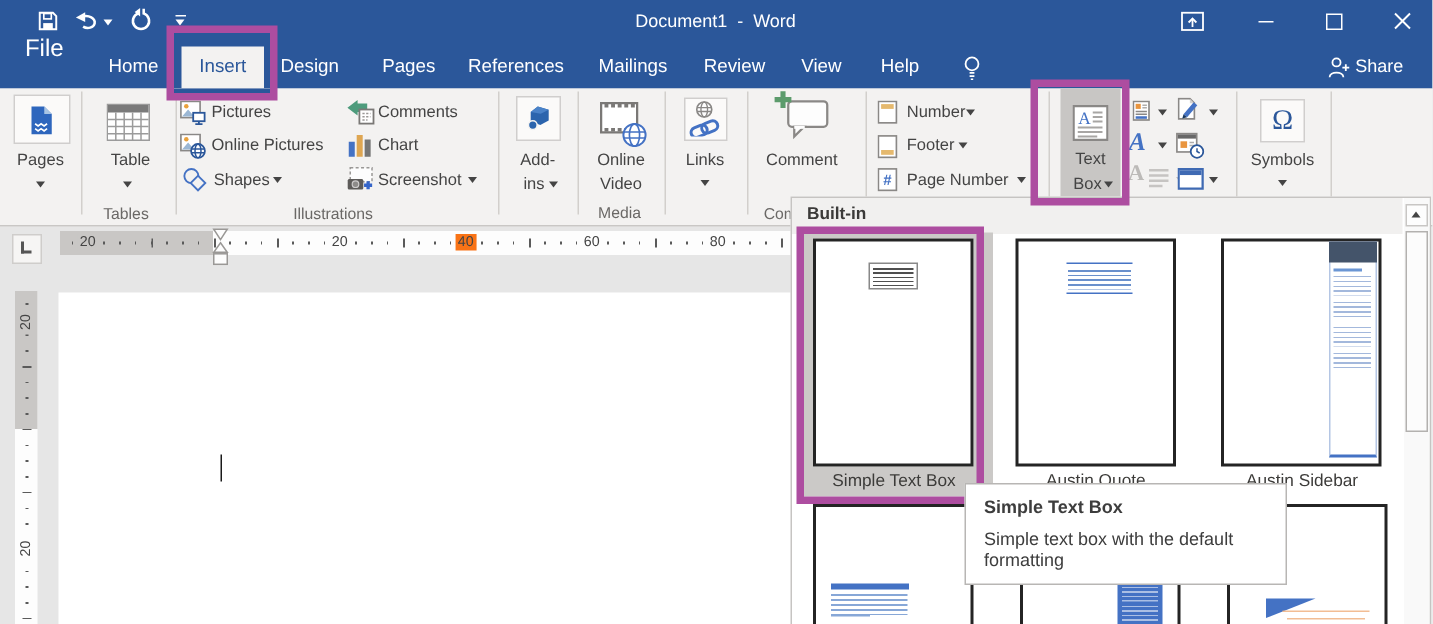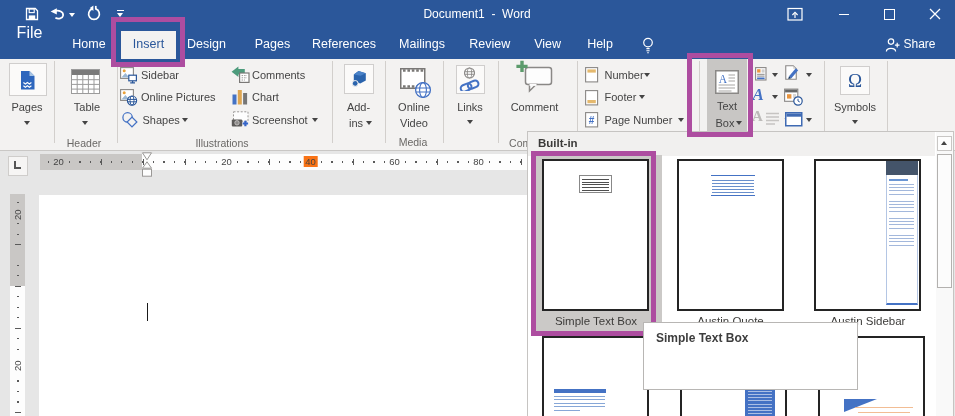--- a/index.html
+++ b/index.html
@@ -93,30 +93,30 @@
 <div class="tx ctr" style="left:27px;top:100.5px">Pages</div>
 <div class="arw" style="left:24px;top:121px"></div>
 
 <svg class="ab" style="left:70.5px;top:68.5px" width="29" height="25">
       <rect x="0.5" y="0.5" width="28" height="24" fill="#fff" stroke="#9b9b9b"></rect>
       <rect x="1" y="1" width="27" height="5" fill="#7a7a7a"></rect>
       <path d="M6.2 6 V25 M11.8 6 V25 M17.4 6 V25 M23 6 V25 M1 10.7 H28 M1 15.4 H28 M1 20.1 H28" stroke="#9b9b9b" stroke-width="1"></path>
     </svg>
 <div class="tx ctr" style="left:87px;top:100.5px">Table</div>
 <div class="arw" style="left:82px;top:121px"></div>
-<div class="glbl ctr" style="left:84px;top:138px">Header</div>
+<div class="glbl ctr" style="left:84px;top:138px">Tables</div>
 
 <svg class="ab" style="left:120px;top:66.5px" width="18" height="17">
       <rect x="0.6" y="0.6" width="12.8" height="10.8" fill="#fff" stroke="#8a8886" stroke-width="1.1"></rect>
       <circle cx="4.2" cy="3.8" r="1.5" fill="#e9a13b"></circle>
       <path d="M1.4 10.6 L5.4 6 L8.2 9.2 L9.8 7.8 L12.6 10.6 z" fill="#9bb7d4"></path>
       <rect x="8.8" y="8.2" width="7.6" height="5.6" fill="#fff" stroke="#2b579a" stroke-width="1.2"></rect>
       <path d="M12.6 13.8 v1.6 M10.2 15.8 h4.8" stroke="#2b579a" stroke-width="1.2"></path>
     </svg>
-<div class="tx" style="left:141px;top:68.5px">Sidebar</div>
+<div class="tx" style="left:141px;top:68.5px">Pictures</div>
 <svg class="ab" style="left:120px;top:89px" width="18" height="17">
       <rect x="0.6" y="0.6" width="12.8" height="10.8" fill="#fff" stroke="#8a8886" stroke-width="1.1"></rect>
       <circle cx="4.2" cy="3.8" r="1.5" fill="#e9a13b"></circle>
       <path d="M1.4 10.6 L5.4 6 L8.2 9.2 L9.8 7.8 L12.6 10.6 z" fill="#9bb7d4"></path>
       <circle cx="12" cy="11.6" r="4.6" fill="#fff" stroke="#2b579a" stroke-width="1.2"></circle>
       <ellipse cx="12" cy="11.6" rx="2" ry="4.6" fill="none" stroke="#2b579a" stroke-width="1"></ellipse>
       <path d="M7.6 10.4 h8.8 M7.6 12.8 h8.8" stroke="#2b579a" stroke-width="1"></path>
     </svg>
 <div class="tx" style="left:141px;top:91px">Online Pictures</div>
 <svg class="ab" style="left:122px;top:112px" width="17" height="16">
@@ -333,12 +333,13 @@
 <div class="ab" style="left:855px;top:407px;width:58px;height:1px;background:#f0b181;opacity:.85;z-index:13"></div>
     <div class="ab" style="left:858px;top:412px;width:52px;height:1px;background:#f0b181;opacity:.85;z-index:13"></div>
 
 <div class="ab" style="left:116px;top:58.5px;width:63.5px;height:3.5px;background:#2b579a;z-index:24"></div>
 <div class="mag" style="left:111px;top:16.5px;width:73.5px;height:50px"></div>
 <div class="mag" style="left:687px;top:52.5px;width:65.5px;height:84.5px"></div>
 <div class="mag" style="left:531px;top:151px;width:124.5px;height:184.5px"></div>
 
 <div class="ab" style="left:643px;top:322px;width:215px;height:67.5px;background:#fff;border:1px solid #b8b6b4;z-index:30"></div>
 <div class="tx" style="left:656px;top:331.5px;font-weight:bold;font-size:12px;color:#3d3d3d;z-index:31">Simple Text Box</div>
+<div class="tx" style="left:656px;top:351.5px;font-size:12px;color:#3d3d3d;line-height:14px;z-index:31">Simple text box with the default<br>formatting</div>
 </div>
 </body></html>

